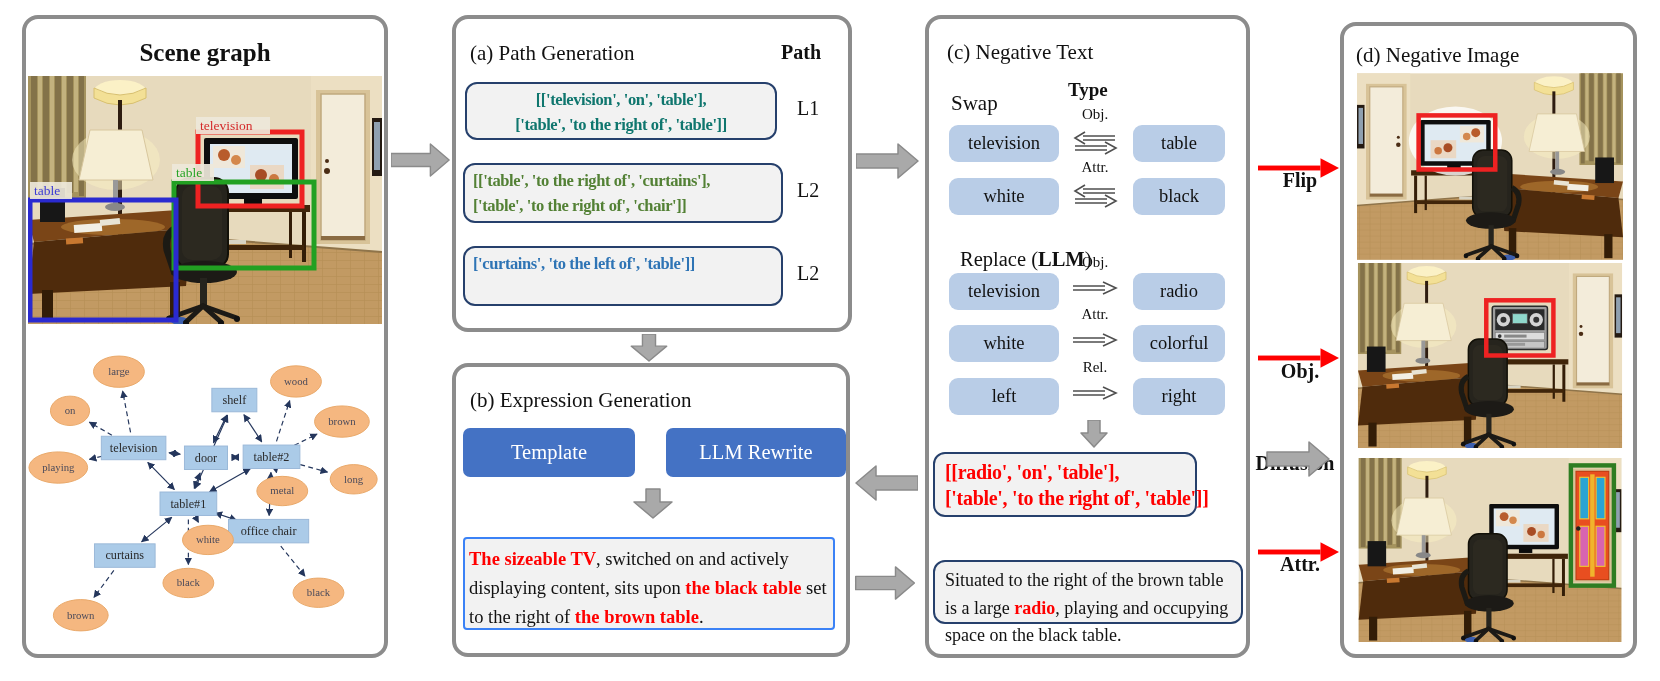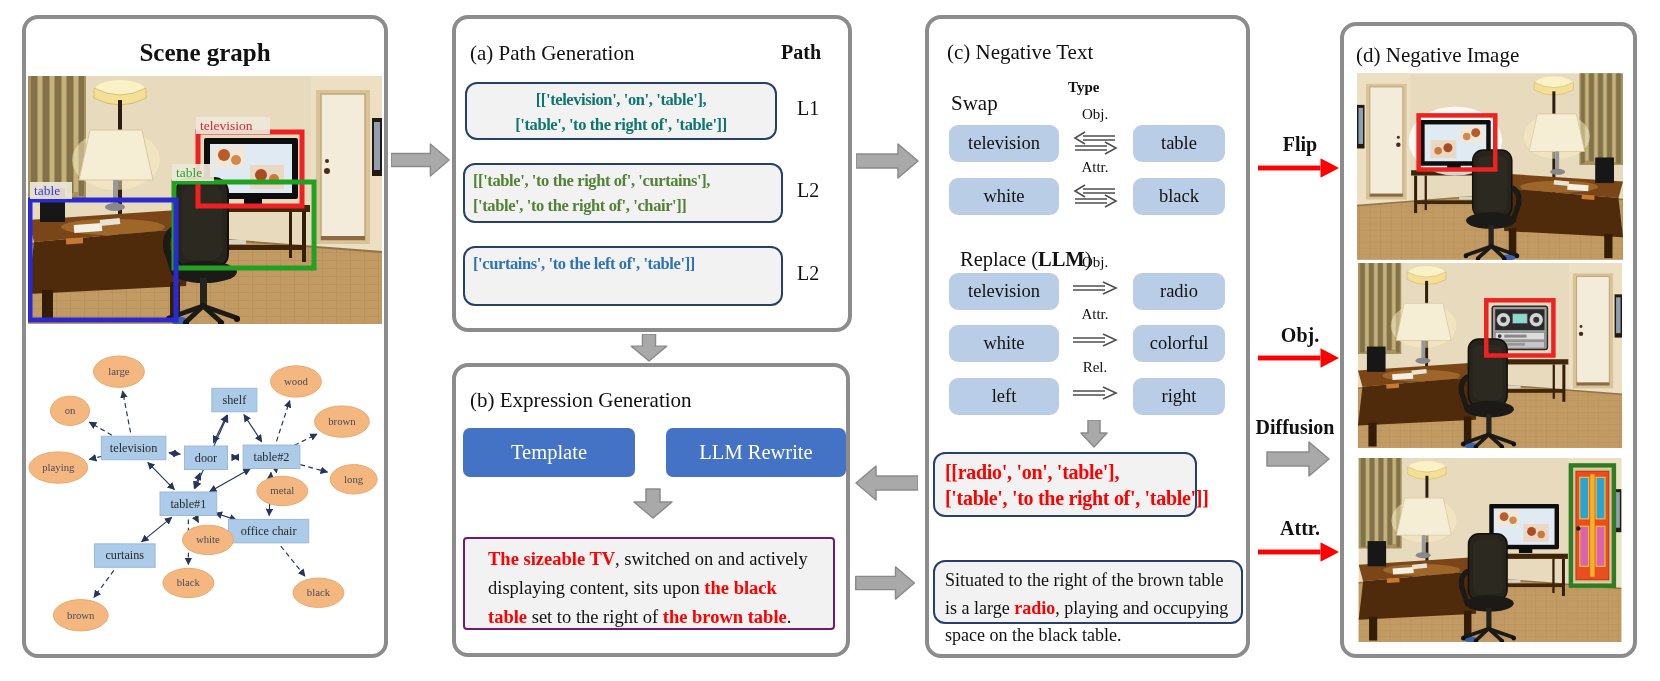--- a/index.html
+++ b/index.html
@@ -13,27 +13,27 @@
   .pathbox{position:absolute;background:#f2f2f2;border:2px solid #26406c;border-radius:12px;
            white-space:nowrap;font-weight:bold;font-size:16.5px;line-height:25px;
            padding:3px 8px;letter-spacing:-0.4px;box-sizing:border-box;}
   .c-red{color:#0f766e;text-align:center;} .c-green{color:#538135;} .c-blue{color:#2e74b5;}
   .lvl{position:absolute;font-size:20px;white-space:nowrap;}
   .chip{position:absolute;height:37px;background:#b9cde7;border-radius:9px;display:flex;
         align-items:center;justify-content:center;font-size:18.5px;box-sizing:border-box;}
   .tlabel{position:absolute;font-size:15px;width:52px;text-align:center;white-space:nowrap;}
   .btn{position:absolute;background:#4472c4;border-radius:7px;color:#fff;display:flex;
        align-items:center;justify-content:center;font-size:20.5px;}
-  .textbox-gray{position:absolute;background:#f2f2f2;border:2px solid #701a75;border-radius:4px;
-                font-size:18.5px;line-height:29px;padding:6px 23px;box-sizing:border-box;}
+  .textbox-gray{position:absolute;background:#f2f2f2;border:2px solid #3b82f6;border-radius:4px;
+                font-size:18.5px;line-height:29px;padding:6px 4px;box-sizing:border-box;}
   .textbox-navy{position:absolute;background:#f2f2f2;border:2px solid #26406c;border-radius:12px;
                 font-size:18px;line-height:27px;padding:5px 10px;box-sizing:border-box;}
   .seg-r{color:#ff0000;font-weight:bold;}
   .seg-b{font-weight:bold;}
-  .flowlabel{position:absolute;font-size:20px;font-weight:bold;text-align:center;white-space:nowrap;}
+  .flowlabel{position:absolute;font-size:20px;font-weight:bold;text-align:center;white-space:nowrap;margin-top:36px;}
   svg{display:block;}
   .arrowsvg{position:absolute;}
 </style>
 </head>
 <body>
 
 <div class="canvas">
 
   <svg style="position:absolute;width:0;height:0" aria-hidden="true">
     <defs>
@@ -318,21 +318,21 @@
     <div class="btn" style="left:7px;top:61px;width:172px;height:49px;">Template</div>
     <svg class="arrowsvg" style="left:177px;top:117px;" width="40" height="40" viewBox="0 0 40 30">
       <polygon points="13,0 27,0 27,13 39,13 20,29 1,13 13,13" fill="#a9a9a9" stroke="#8a8a8a" stroke-width="1.5" stroke-linejoin="round"></polygon>
     </svg>
     <div class="textbox-gray" style="left:7px;top:170px;width:372px;height:93px;"><span class="seg-r">The sizeable TV</span><span>, switched on and actively displaying content, sits upon </span><span class="seg-r">the black table</span><span> set to the right of </span><span class="seg-r">the brown table</span><span>.</span></div>
   </div>
 
   <div class="panel" style="left:925px;top:15px;width:325px;height:643px;">
     <div class="hdr" style="left:18px;top:21px;">(c) Negative Text</div>
     <div class="hdr" style="left:22px;top:72px;text-align:center;">Swap</div>
-    <div class="hdr bold" style="left:139px;top:60px;font-size:15px;">Type</div>
+    <div class="hdr bold" style="left:139px;top:60px;font-size:19px;">Type</div>
 
     <div class="chip" style="left:20px;top:106px;width:110px;">television</div>
     <div class="tlabel" style="left:140px;top:87px;">Obj.</div>
     <svg class="arrowsvg" style="left:140px;top:110px;" width="52" height="28" viewBox="0 0 52 28">
       <g stroke="#4f4f4f" stroke-width="1.6" fill="none">
         <path d="M46,7 H14 M46,11 H14"></path>
           <path d="M16,3 L6,9 L16,15"></path>
         <path d="M6,17 H38 M6,21 H38"></path>
           <path d="M36,13 L47,19 L36,25"></path>
       </g>

